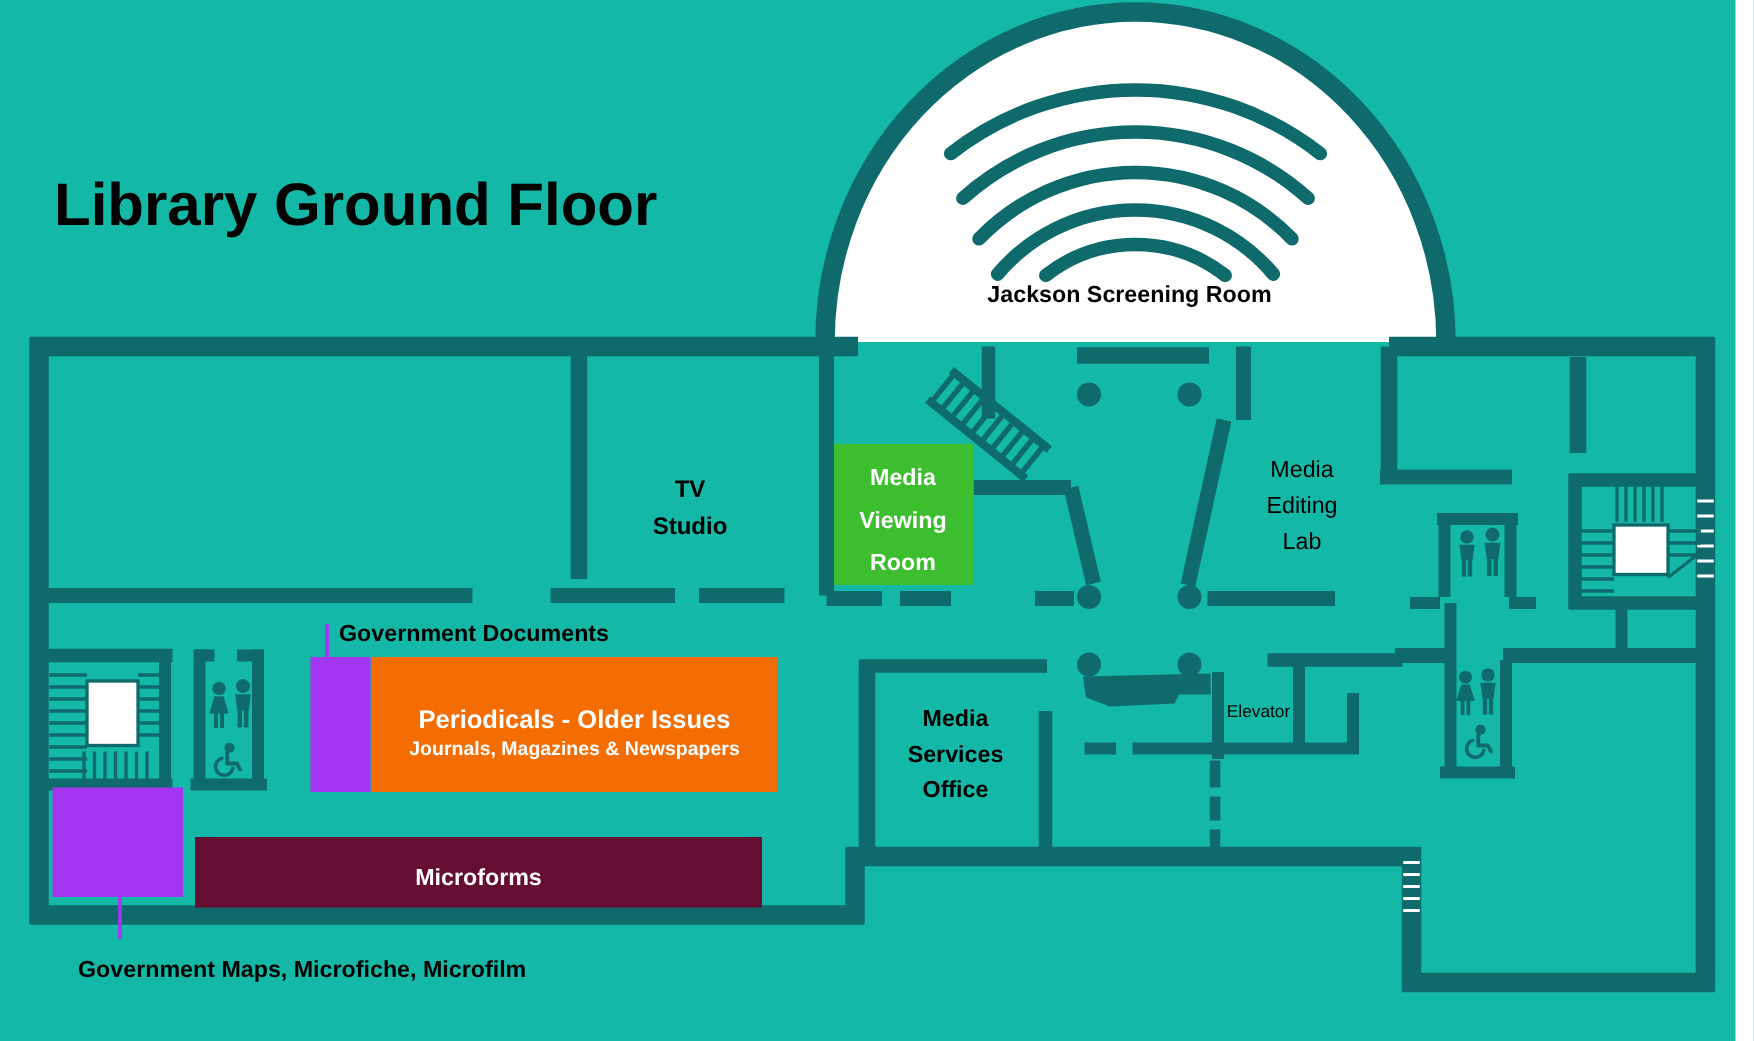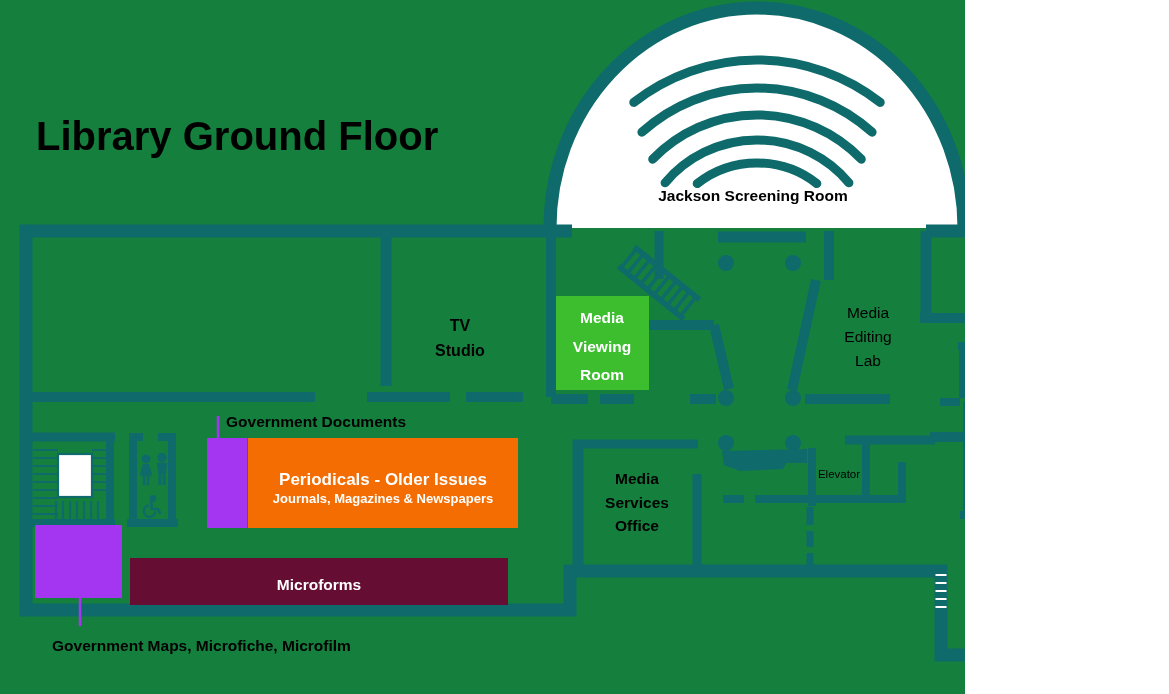--- a/index.html
+++ b/index.html
@@ -1,16 +1,16 @@
 <!DOCTYPE html>
 <html><head>
 <meta charset="utf-8">
 <style>
   html,body { margin:0; padding:0; background:#ffffff; }
-  .stage { position:relative; width:965px; height:694px; background:#15803d; overflow:hidden; }
+  .stage { position:relative; width:1157px; height:694px; background:#14b8a6; overflow:hidden; }
   svg { display:block; }
   .t  { font-family:"Liberation Sans", sans-serif; fill:#000000; }
   .b  { font-weight:bold; }
   .wt { fill:#ffffff; }
 </style>
 </head>
 <body>
 
 <div class="stage">
 <svg width="1169" height="694" viewBox="0 0 1169 694">

